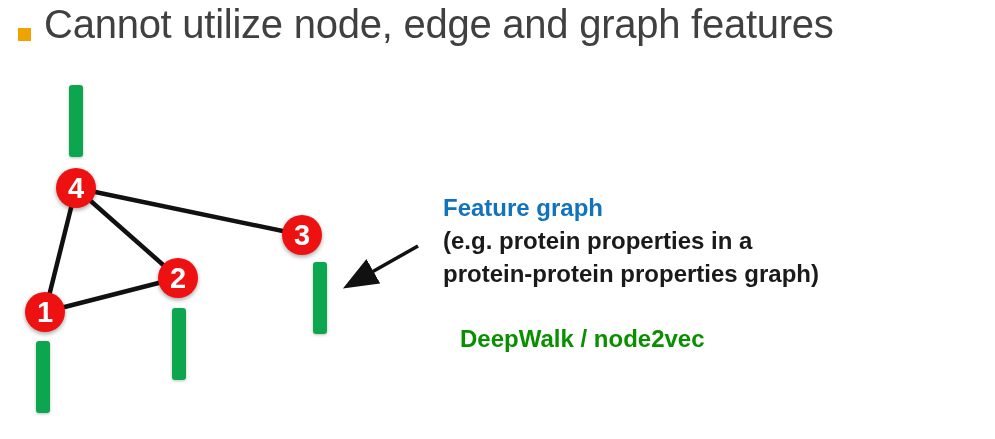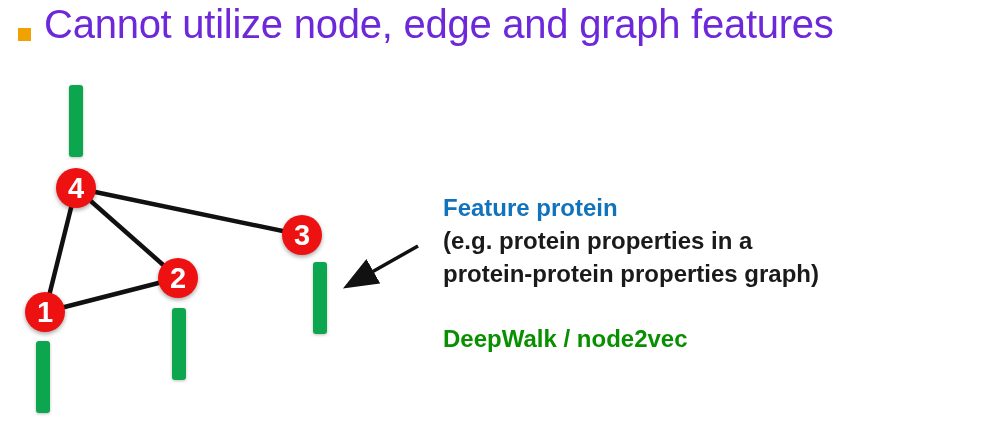--- a/index.html
+++ b/index.html
@@ -20,21 +20,21 @@
     height: 13px;
     background: #F0A202;
   }
   .slide-title {
     position: absolute;
     left: 44px;
     top: 2px;
     font-size: 40px;
     font-weight: 400;
     letter-spacing: -0.25px;
-    color: #6d28d9;
+    color: #404040;
     white-space: nowrap;
     font-family: "Liberation Sans", sans-serif;
   }
   .graph-svg {
     position: absolute;
     left: 0;
     top: 0;
     width: 995px;
     height: 439px;
   }
@@ -66,21 +66,21 @@
   .text-block {
     position: absolute;
     left: 443px;
     font-size: 24px;
     font-weight: bold;
     line-height: 33px;
     white-space: nowrap;
     color: #1a1a1a;
   }
   .fv-block { top: 191px; }
-  .note-block { top: 322px; color: #089000; }
+  .note-block { top: 322px; color: #089000; margin-left: 17px; }
   .fv-heading { color: #1273BD; }
 </style>
 </head>
 <body>
 
 <div class="slide">
 
   <span class="title-bullet"></span>
   <h1 class="slide-title">Cannot utilize node, edge and graph features</h1>
 
@@ -115,21 +115,21 @@
     </g>
     <g>
       <circle class="node-circle" cx="76" cy="188" r="20"></circle>
       <text class="node-label" x="76" y="198">4</text>
     </g>
 
     <line class="pointer-arrow-line" x1="418" y1="246" x2="349" y2="285" marker-end="url(#arrowhead)"></line>
   </svg>
 
   <div class="text-block fv-block">
-    <div class="fv-heading">Feature protein</div>
+    <div class="fv-heading">Feature graph</div>
     <div>(e.g. protein properties in a</div>
     <div>protein-protein properties graph)</div>
   </div>
 
   <div class="text-block note-block">
     <div>DeepWalk / node2vec</div>
   </div>
 
 </div>
 

